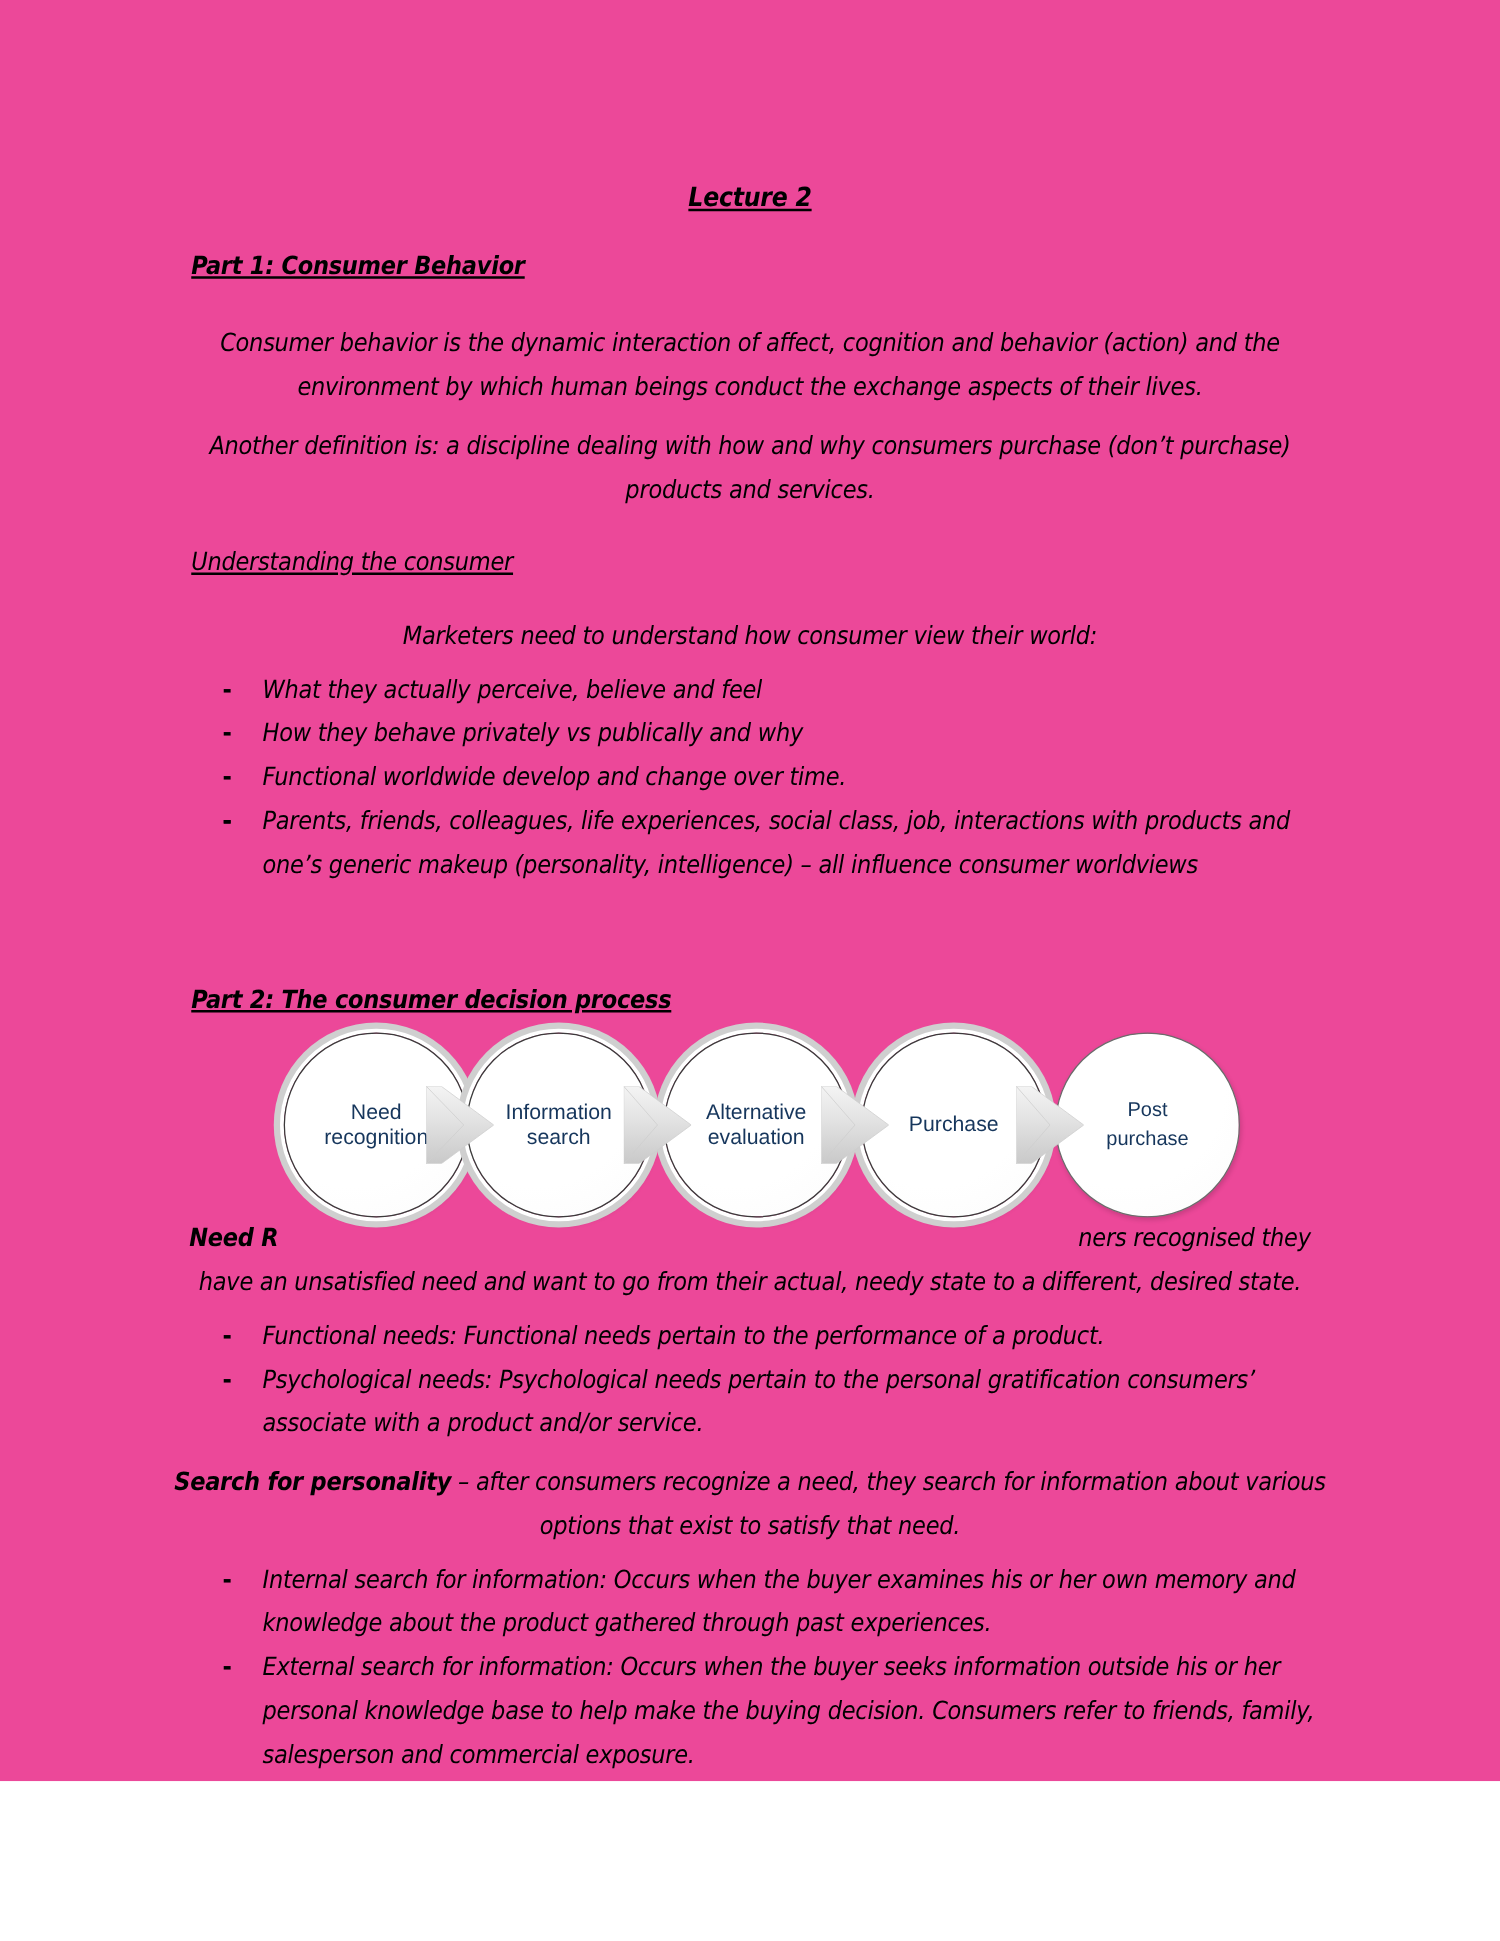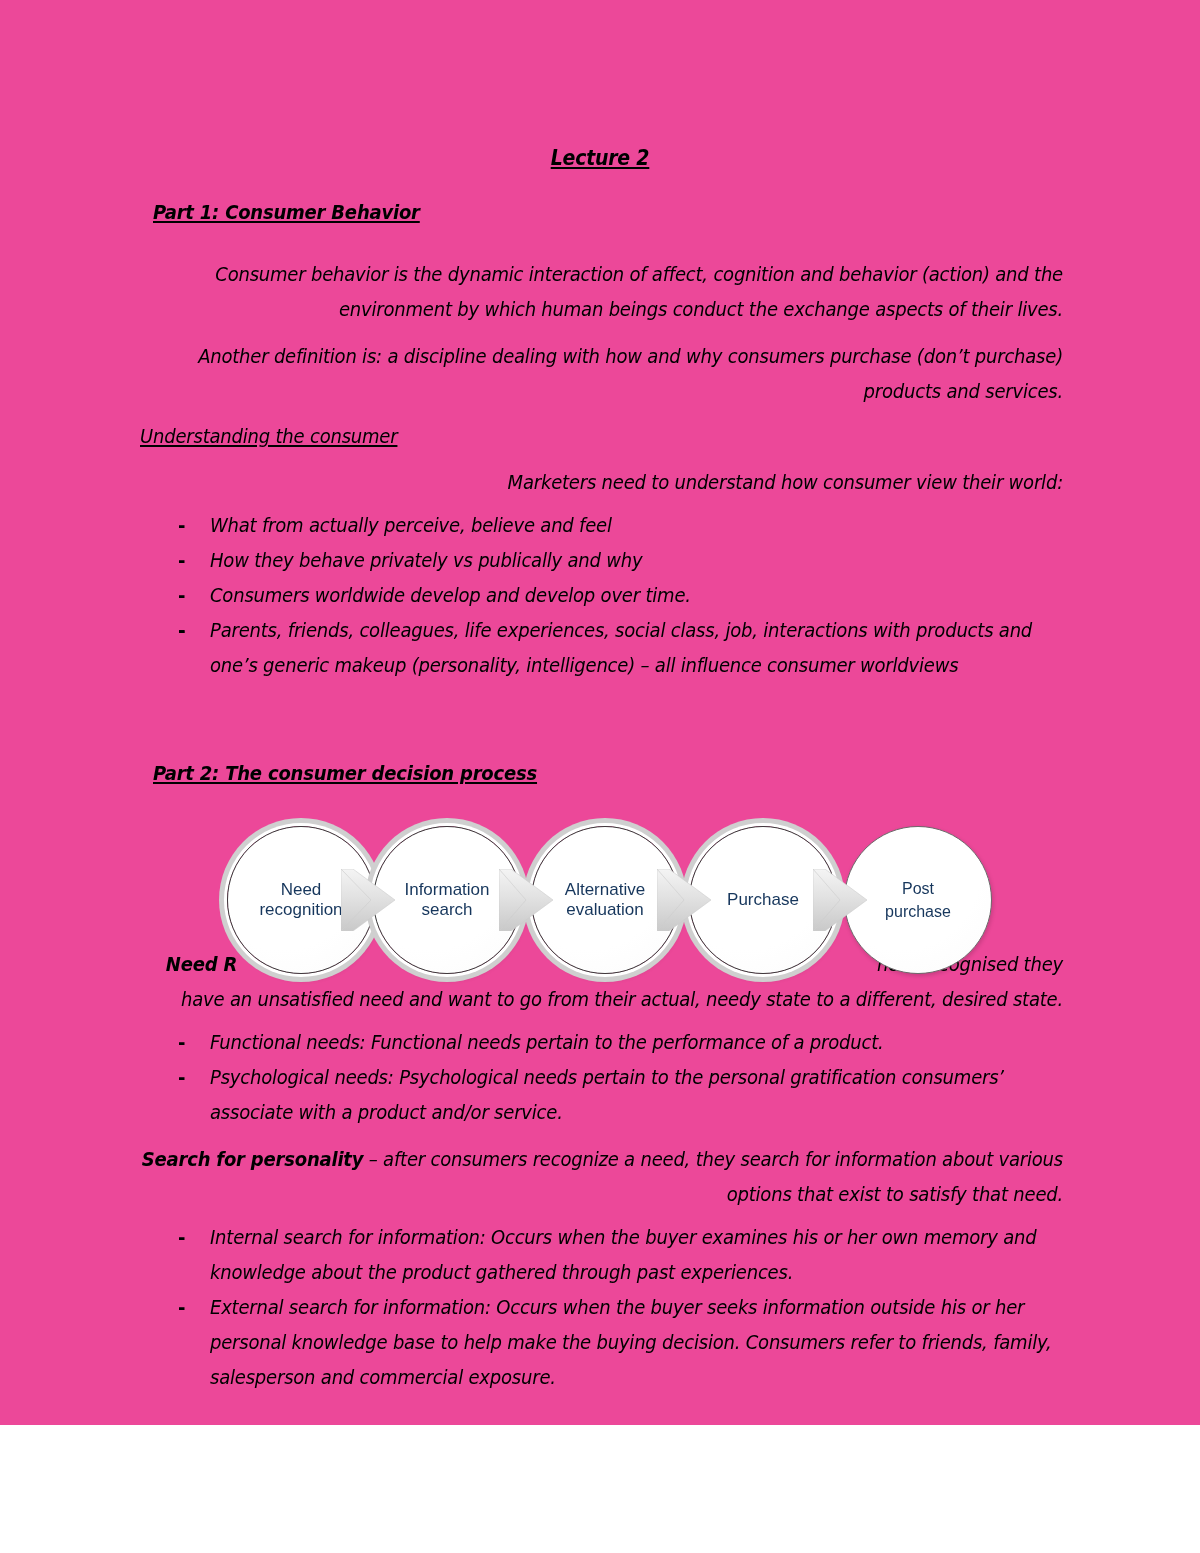--- a/index.html
+++ b/index.html
@@ -48,30 +48,30 @@
     margin: 16px;
     display: inline-block;
   }
   .subheading {
     font-style: italic;
     font-weight: normal;
     font-size: 20px;
     letter-spacing: -0.2px;
     text-decoration: underline;
     text-underline-offset: 2px;
-    margin: 3px;
+    margin: 16px;
     display: inline-block;
   }
   p.body-text {
     font-style: italic;
     font-size: 20px;
     line-height: 35px;
     letter-spacing: -0.2px;
     margin: 0;
-    text-align: right;
+    text-align: center;
   }
   p.body-text b,
   p.body-text .lead {
     font-weight: bold;
   }
   ul.bullets {
     list-style: none;
     margin: 0;
     padding: 0;
   }
@@ -203,29 +203,29 @@
 
     <div class="gap-sub"></div>
 
     <p class="body-text">Marketers need to understand how consumer view their world:</p>
 
     <div class="gap-list"></div>
 
     <ul class="bullets">
       <li>
         <span class="dash">-</span>
-        <span>What from actually perceive, believe and feel</span>
+        <span>What they actually perceive, believe and feel</span>
       </li>
       <li>
         <span class="dash">-</span>
         <span>How they behave privately vs publically and why</span>
       </li>
       <li>
         <span class="dash">-</span>
-        <span>Consumers worldwide develop and develop over time.</span>
+        <span>Functional worldwide develop and change over time.</span>
       </li>
       <li>
         <span class="dash">-</span>
       </li>
       <li>
         <span class="dash">-</span>
         <span>Parents, friends, colleagues, life experiences, social class, job, interactions with products and one’s generic makeup (personality, intelligence) – all influence consumer worldviews</span>
       </li>
     </ul>
 

